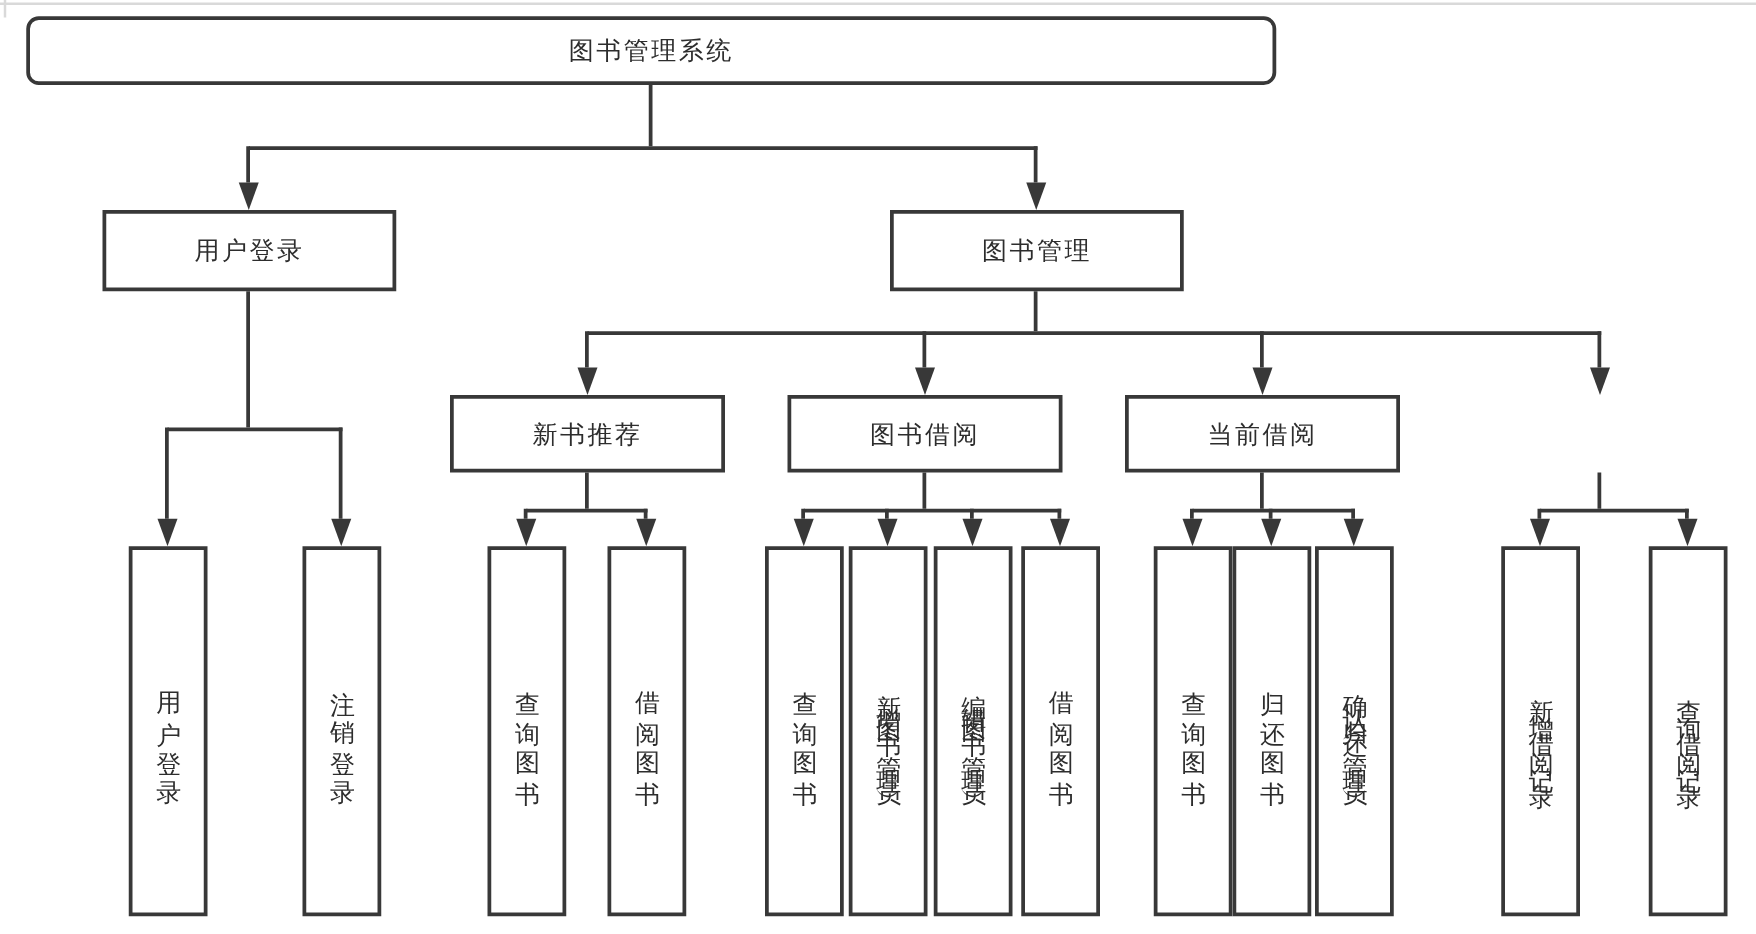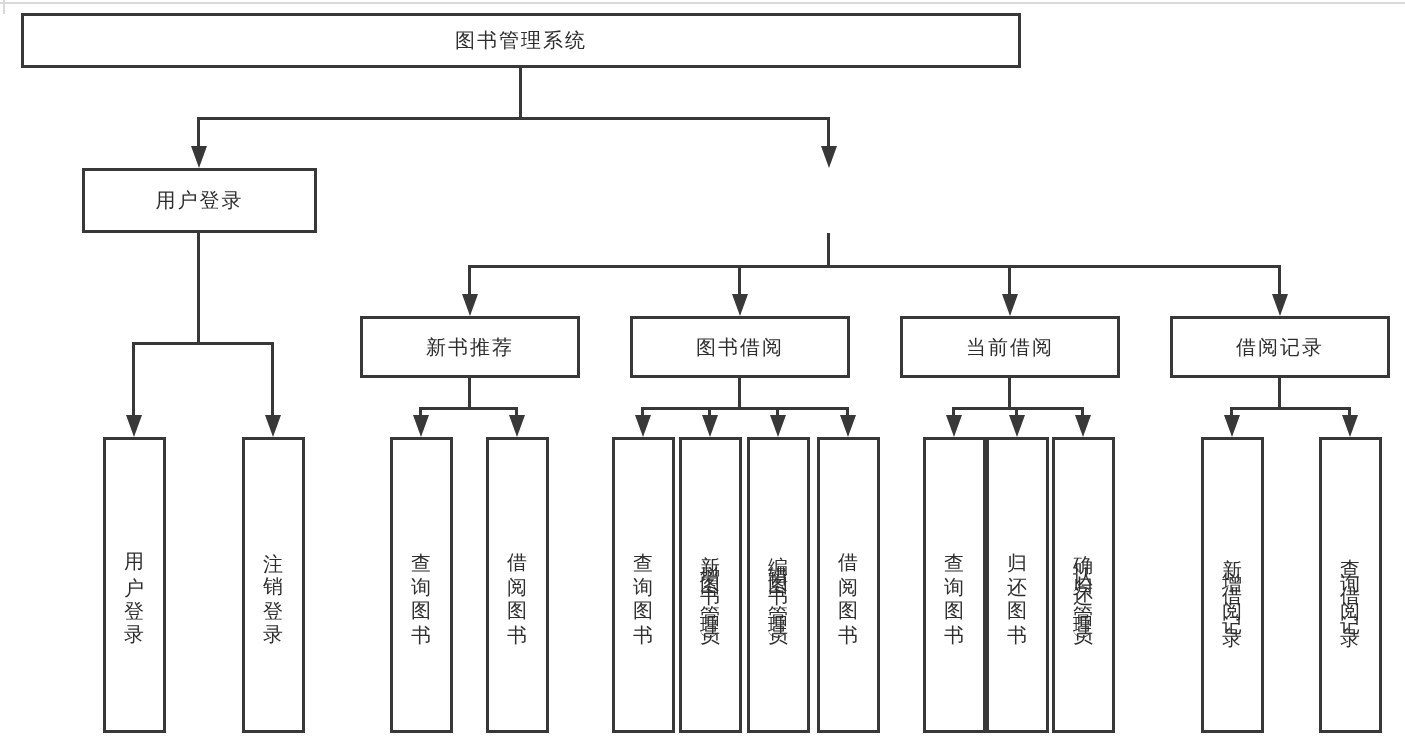--- a/index.html
+++ b/index.html
@@ -60,33 +60,36 @@
   }
 </style>
 </head>
 <body>
 
 <div id="canvas">
 
   <div class="edge-artifact-top"></div>
   <div class="edge-artifact-left"></div>
 
-  <div class="node" style="left:21px; top:13px; width:1000px; height:55px;">
+  <div class="node" style="left:21px; top:13px; width:1000px; height:55px;border-radius:10px;">
     <span>图书管理系统</span>
   </div>
 
   <div class="vl" style="left:519px; top:68px; height:49px;"></div>
   <div class="hl" style="left:199px; top:117px; width:631px;"></div>
   <div class="vl" style="left:197px; top:117px; height:29px;"></div>
   <div class="vl" style="left:827px; top:117px; height:29px;"></div>
   <div class="arrow" style="left:191px; top:146px;"></div>
   <div class="arrow" style="left:821px; top:146px;"></div>
 
   <div class="node" style="left:82px; top:168px; width:235px; height:65px;">
     <span>用户登录</span>
+  </div>
+  <div class="node" style="left:712px; top:168px; width:235px; height:65px;">
+    <span>图书管理</span>
   </div>
 
   <div class="vl" style="left:197px; top:233px; height:109px;"></div>
   <div class="hl" style="left:134px; top:342px; width:140px;"></div>
   <div class="vl" style="left:132px; top:342px; height:73px;"></div>
   <div class="vl" style="left:271px; top:342px; height:73px;"></div>
   <div class="arrow" style="left:126px; top:415px;"></div>
   <div class="arrow" style="left:265px; top:415px;"></div>
 
   <div class="vl" style="left:827px; top:233px; height:32px;"></div>
@@ -101,23 +104,20 @@
   <div class="arrow" style="left:1272px; top:294px;"></div>
 
   <div class="node" style="left:360px; top:316px; width:220px; height:62px;">
     <span>新书推荐</span>
   </div>
   <div class="node" style="left:630px; top:316px; width:220px; height:62px;">
     <span>图书借阅</span>
   </div>
   <div class="node" style="left:900px; top:316px; width:220px; height:62px;text-align:right;">
     <span>当前借阅</span>
-  </div>
-  <div class="node" style="left:1170px; top:316px; width:220px; height:62px;">
-    <span>借阅记录</span>
   </div>
 
   <div class="vl" style="left:468px; top:378px; height:29px;"></div>
   <div class="hl" style="left:421px; top:407px; width:97px;"></div>
   <div class="vl" style="left:419px; top:407px; height:8px;"></div>
   <div class="vl" style="left:515px; top:407px; height:8px;"></div>
   <div class="arrow" style="left:413px; top:415px;"></div>
   <div class="arrow" style="left:509px; top:415px;"></div>
 
   <div class="vl" style="left:738px; top:378px; height:29px;"></div>

